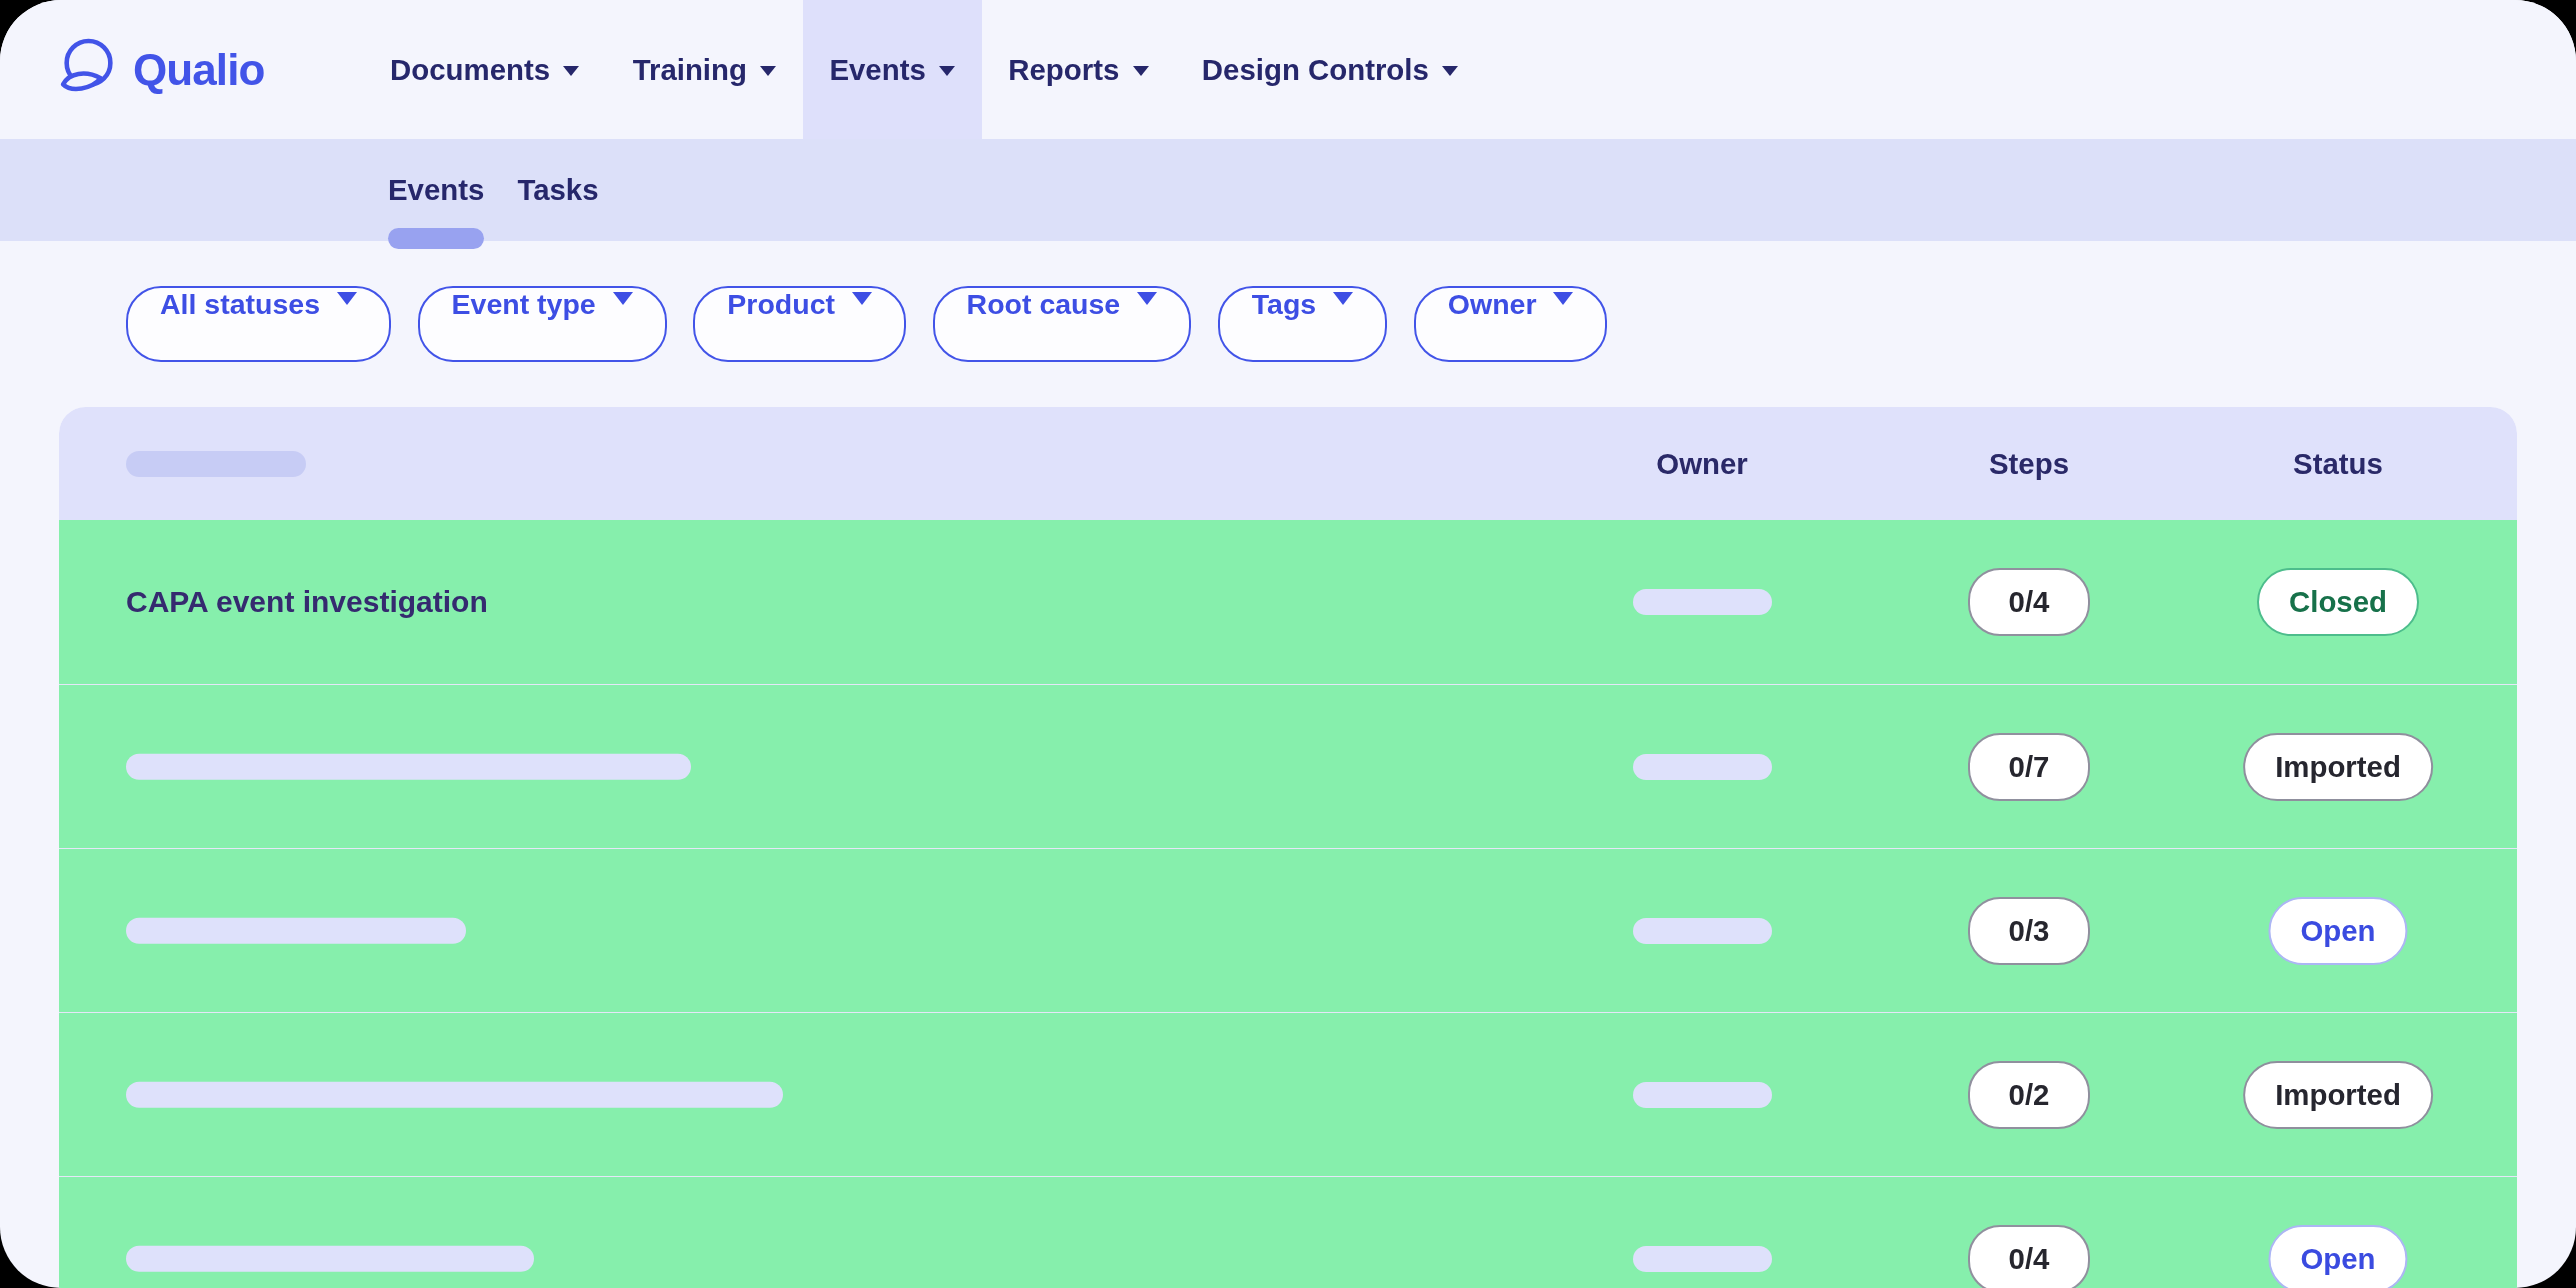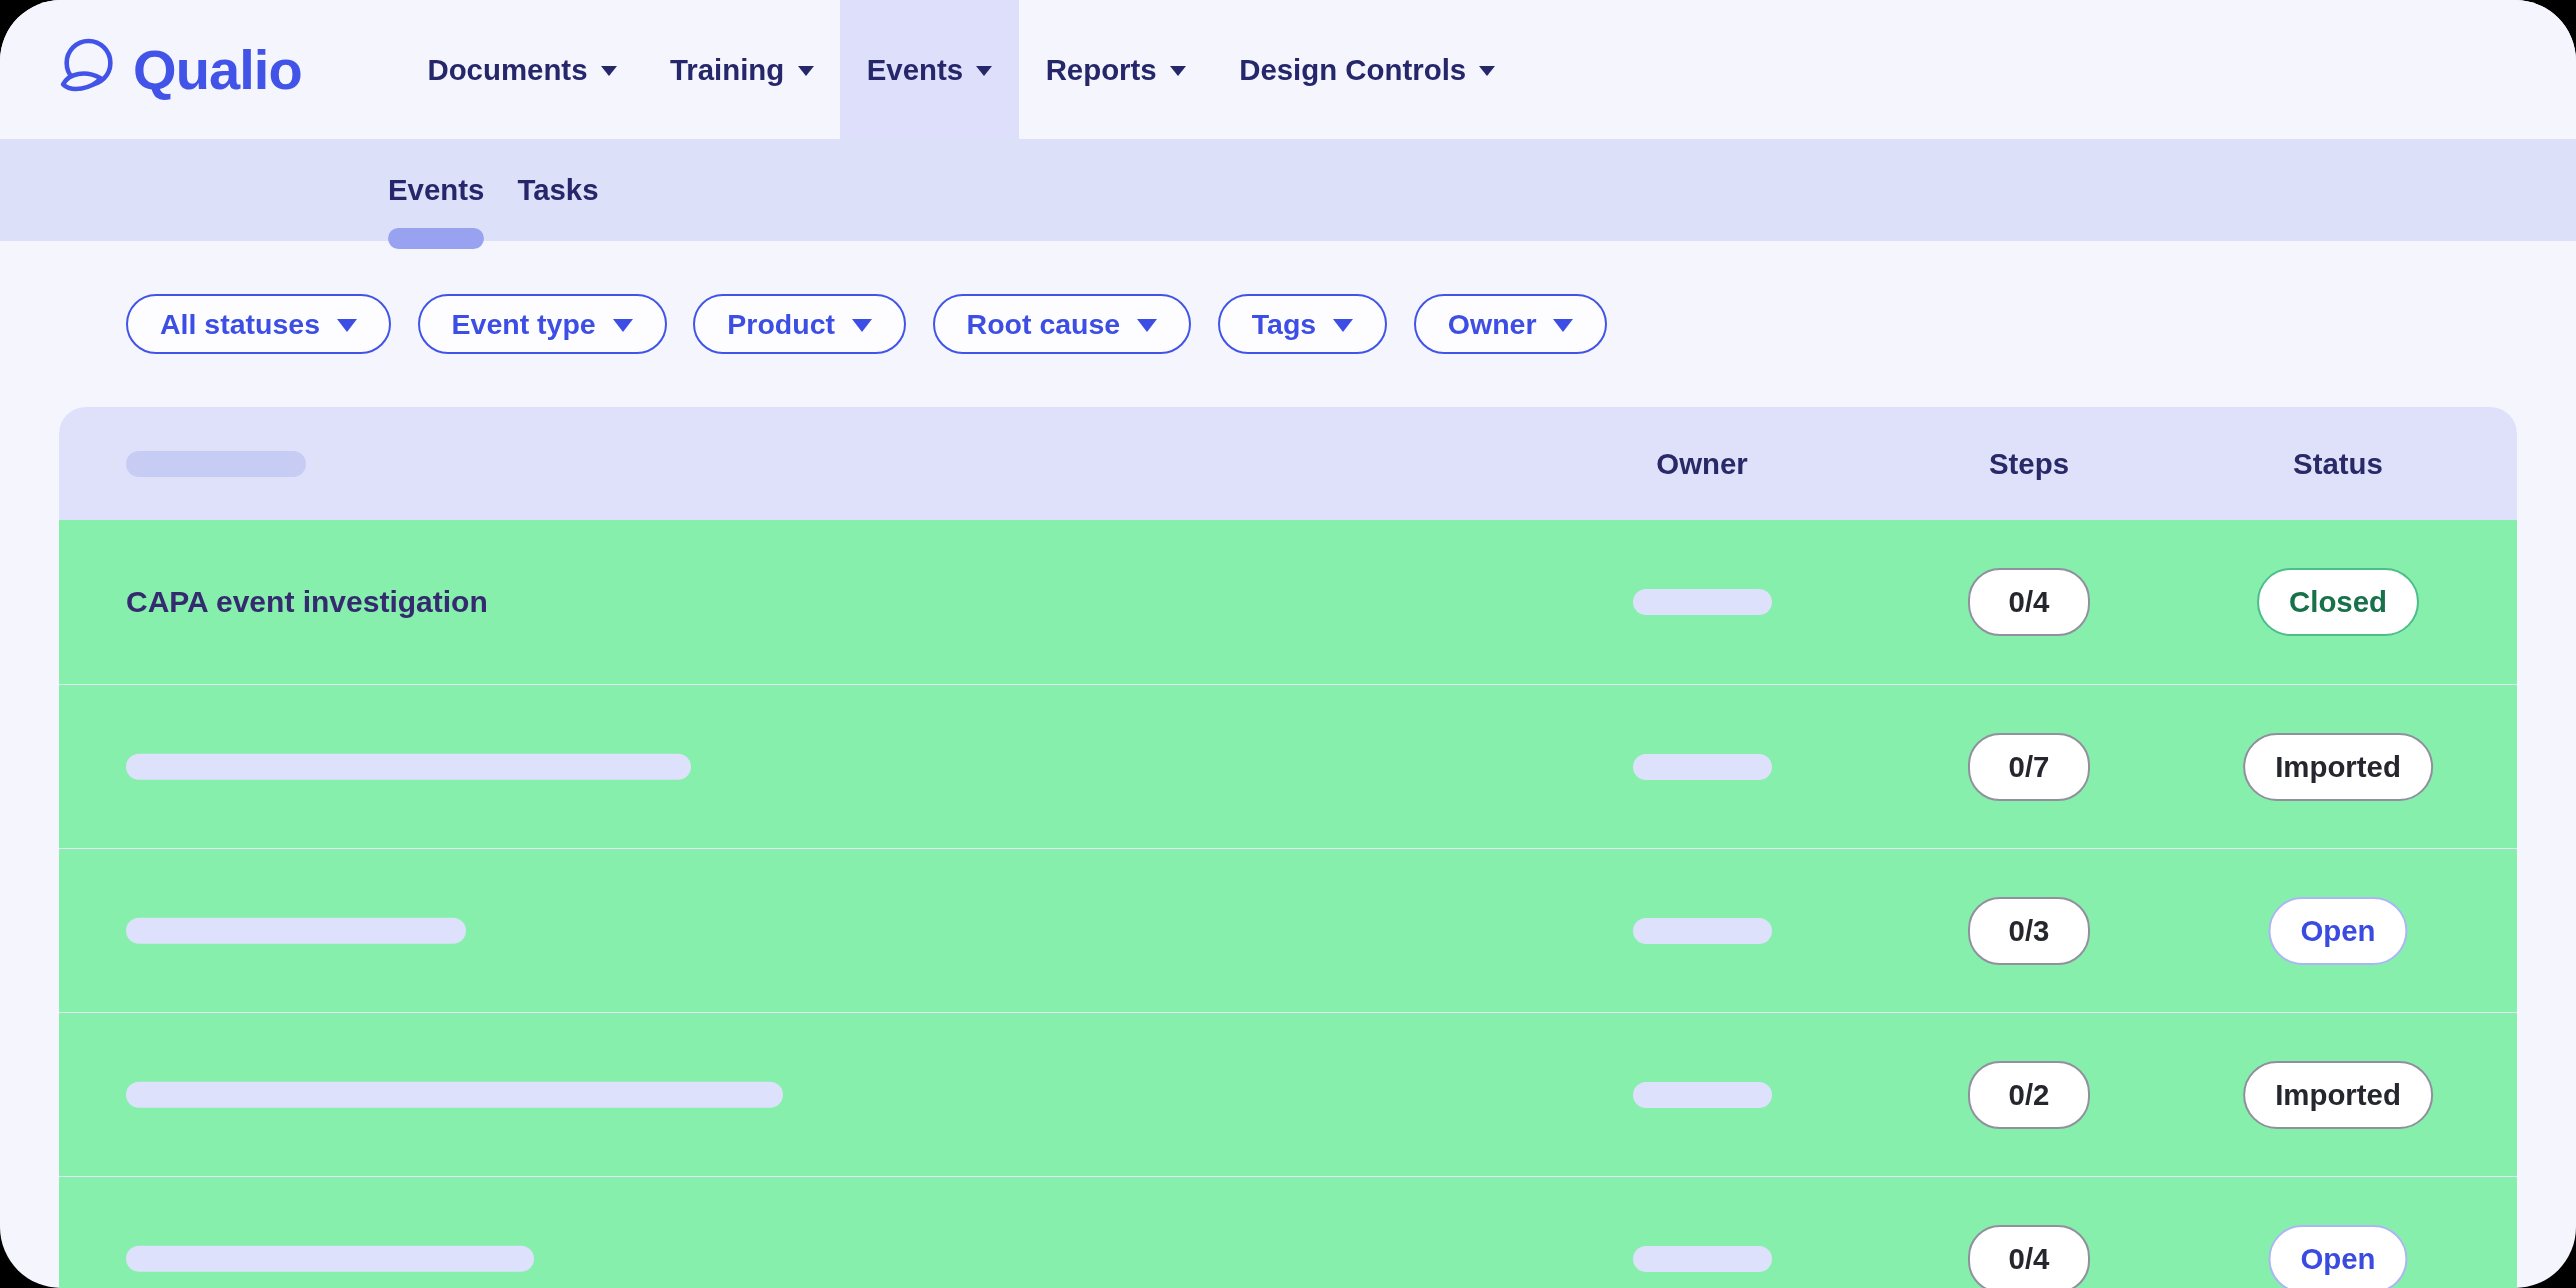--- a/index.html
+++ b/index.html
@@ -7,21 +7,21 @@
   body { font-family:"Liberation Sans", sans-serif; }
 
   .screen {
     position:relative; width:2576px; height:1288px;
     background:#F4F5FD; border-radius:61px; overflow:hidden;
   }
 
   
   .topnav { height:139px; background:#F4F5FD; display:flex; align-items:center; }
   .logo { display:flex; align-items:center; gap:15px; margin-left:57px; }
-  .logo-text { font-size:56px; font-weight:700; color:#4254E8; letter-spacing:-0.9px; }
+  .logo-text { font-size:44px; font-weight:700; color:#4254E8; letter-spacing:-0.9px; }
   .navlinks { display:flex; align-items:stretch; height:100%; margin-left:99px; }
   .nav-item {
     display:flex; align-items:center; gap:13.3px; padding:0 26.6px; height:100%;
     font-size:29.4px; font-weight:700; color:#26276B; cursor:pointer; white-space:nowrap;
   }
   .nav-item.active { background:#DEE0FB; }
   .caret-sm {
     width:0; height:0; margin-top:3.8px;
     border-left:8.5px solid transparent; border-right:8.5px solid transparent;
     border-top:10.4px solid #26276B;
@@ -36,23 +36,23 @@
   .subnav-tab.first { margin-left:388px; }
   .subnav-tab.second { margin-left:33px; }
   .subnav-tab.active::after {
     content:""; position:absolute; left:0; right:0; bottom:-7.6px; height:21px;
     background:#98A2F0; border-radius:10.4px;
   }
 
   
   .filters { position:relative; display:flex; align-items:center; gap:26.6px; margin:50px 126px 0 126px; height:66px; }
   .filter-pill {
-    height:60px; padding:0 32px; border:2.8px solid #4254E8; border-radius:35px;
+    height:76px; padding:0 32px; border:2.8px solid #4254E8; border-radius:35px;
     background:#FDFDFF; color:#3D4EE4; font-size:28.5px; font-weight:700;
-    display:flex; align-items:center; gap:17px; cursor:pointer; white-space:nowrap;
+    display:flex; gap:17px; cursor:pointer; white-space:nowrap;
   }
   .caret-blue {
     width:0; height:0; margin-top:3.8px;
     border-left:10.4px solid transparent; border-right:10.4px solid transparent;
     border-top:13.3px solid #3D4EE4;
   }
   .create-btn {
     margin-left:auto; height:66px; padding:0 40px; background:#4254E8; color:#FFFFFF;
     border:none; border-radius:35px; font-size:28.5px; font-weight:700;
     display:flex; align-items:center; cursor:pointer; font-family:inherit; white-space:nowrap;

